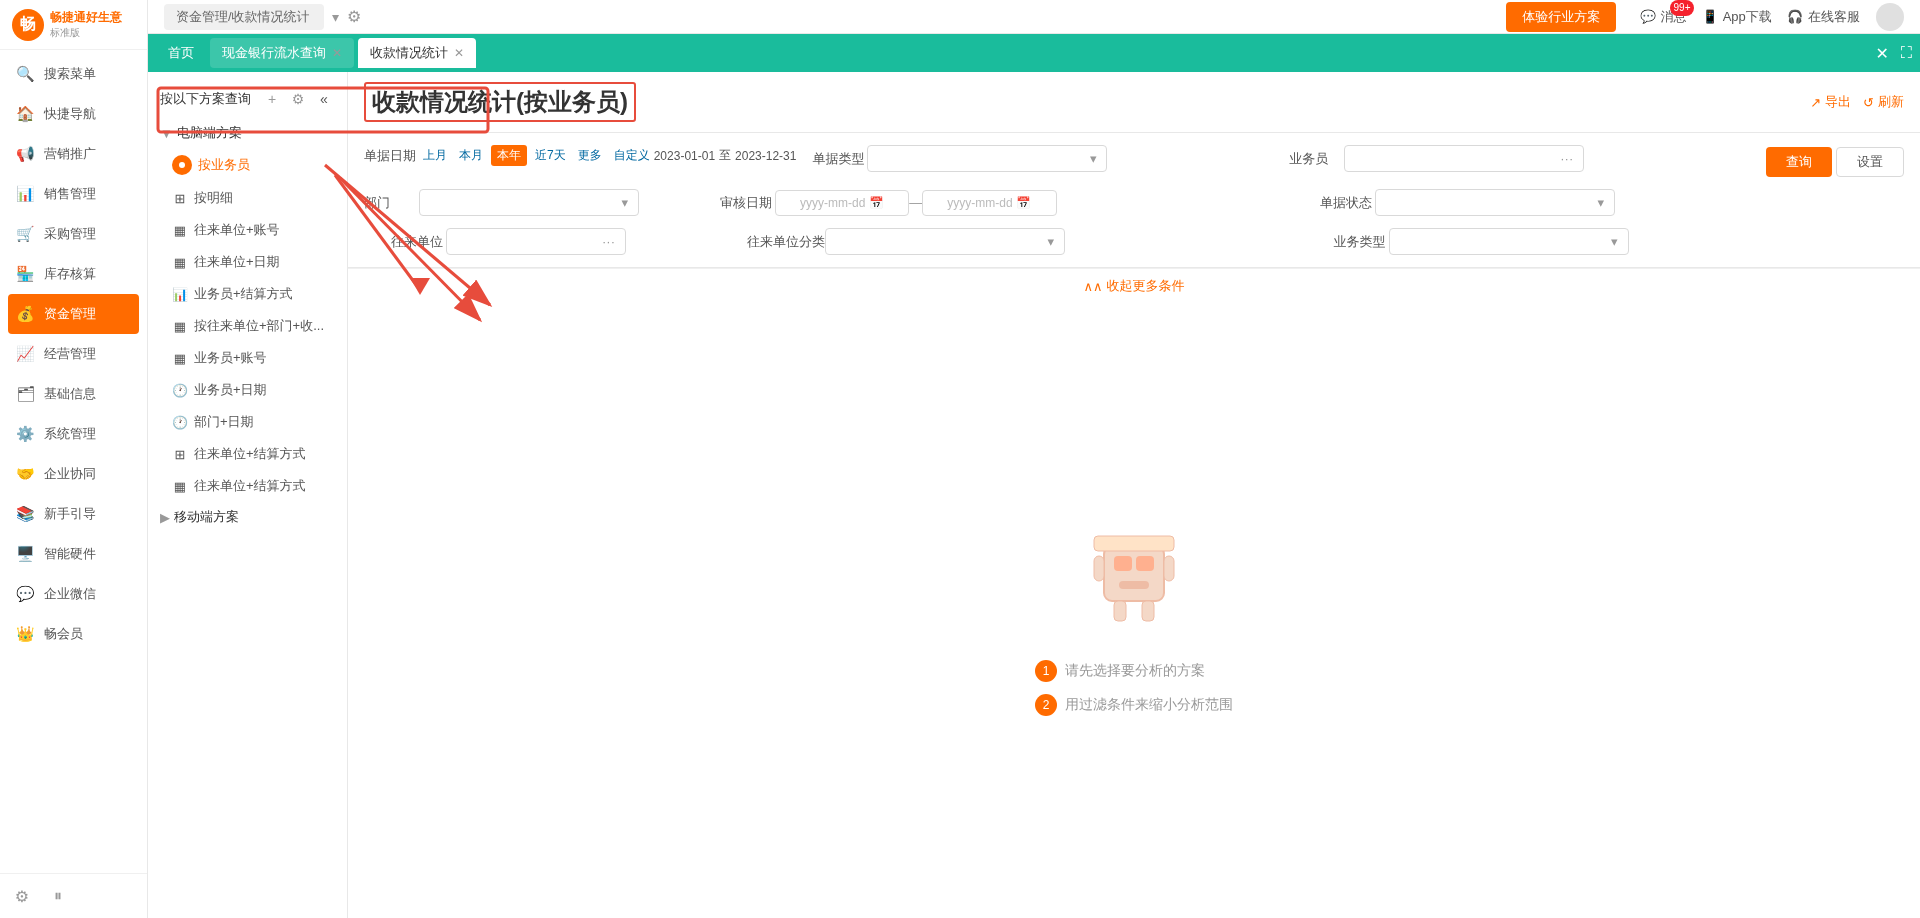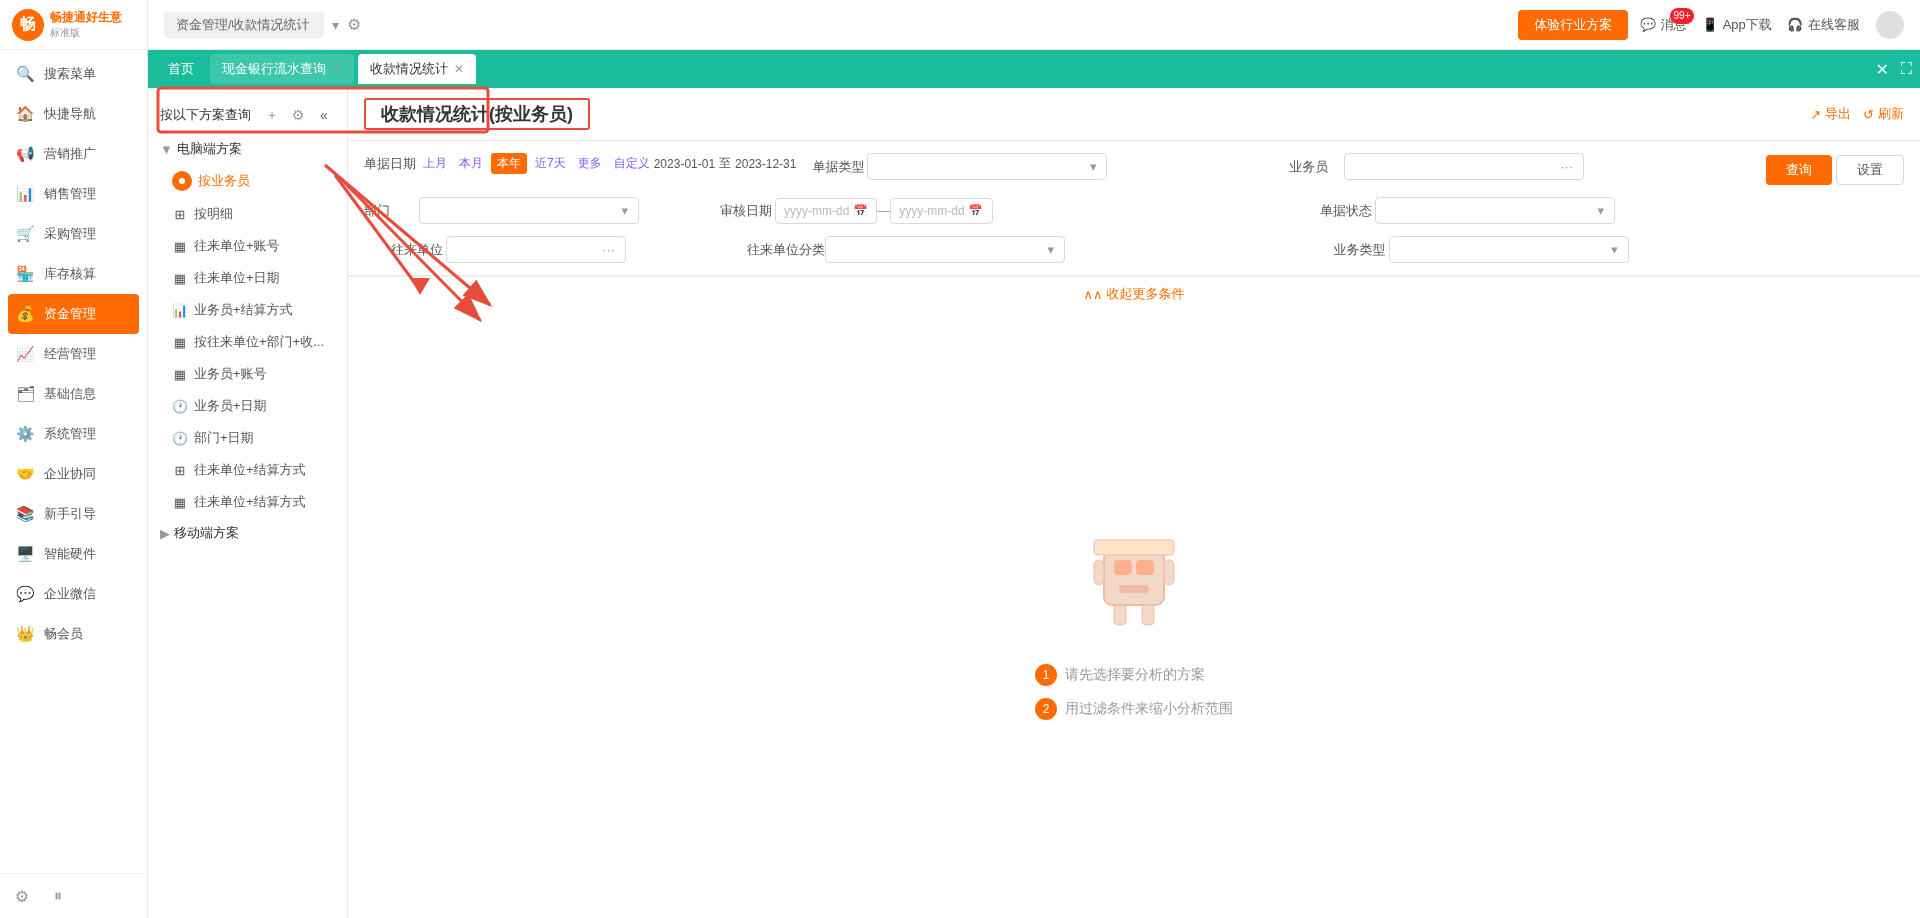--- a/index.html
+++ b/index.html
@@ -13,21 +13,21 @@
     .nav-item { display: flex; align-items: center; padding: 10px 16px; cursor: pointer; color: #555; font-size: 13px; }
     .nav-item.active { background: #ff6b00; color: white; border-radius: 4px; margin: 0 8px; padding: 10px 8px; }
     .nav-item .nav-icon { width: 20px; height: 20px; margin-right: 8px; display: flex; align-items: center; justify-content: center; font-size: 15px; }
     .sidebar-bottom { padding: 8px; display: flex; align-items: center; gap: 8px; border-top: 1px solid #f0f0f0; }
     .sidebar-bottom-btn { width: 28px; height: 28px; display: flex; align-items: center; justify-content: center; cursor: pointer; color: #999; font-size: 16px; }
 
     
     .main { flex: 1; display: flex; flex-direction: column; height: 918px; }
 
     
-    .topbar { height: 50px; background: #fff; display: flex; align-items: center; padding: 0 16px; border-bottom: 1px solid #e8e8e8; gap: 12px; }
+    .topbar { height: 34px; background: #fff; display: flex; align-items: center; padding: 0 16px; border-bottom: 1px solid #e8e8e8; gap: 24px; }
     .topbar-left { display: flex; align-items: center; gap: 8px; flex: 1; }
     .breadcrumb-input { background: #f0f0f0; border-radius: 4px; padding: 4px 12px; font-size: 13px; color: #666; min-width: 160px; }
     .topbar-arrow { color: #999; font-size: 14px; }
     .topbar-gear { color: #999; font-size: 16px; cursor: pointer; }
     .trial-btn { background: #ff6b00; color: white; border: none; border-radius: 4px; padding: 6px 16px; font-size: 13px; cursor: pointer; white-space: nowrap; }
     .topbar-right { display: flex; align-items: center; gap: 16px; }
     .topbar-icon-item { display: flex; align-items: center; gap: 4px; color: #555; font-size: 13px; cursor: pointer; position: relative; }
     .badge-red { background: #f5222d; color: white; font-size: 10px; border-radius: 8px; padding: 0 4px; min-width: 18px; height: 16px; display: flex; align-items: center; justify-content: center; position: absolute; top: -8px; right: -8px; }
     .user-avatar { width: 28px; height: 28px; background: #e0e0e0; border-radius: 50%; }
 
@@ -55,36 +55,36 @@
     .tree-item { display: flex; align-items: center; padding: 7px 12px 7px 24px; font-size: 13px; color: #555; cursor: pointer; gap: 6px; }
     .tree-item.active { color: #ff6b00; }
     .tree-item-icon { width: 16px; height: 16px; display: flex; align-items: center; justify-content: center; font-size: 13px; }
     .tree-item-active-dot { width: 20px; height: 20px; background: #ff6b00; border-radius: 50%; display: flex; align-items: center; justify-content: center; }
 
     
     .right-panel { flex: 1; display: flex; flex-direction: column; background: #f5f5f5; }
 
     
     .page-header { background: white; padding: 10px 16px; display: flex; align-items: center; border-bottom: 1px solid #e8e8e8; }
-    .page-title { font-size: 18px; font-weight: bold; color: #333; border: 2px solid #e74c3c; padding: 2px 15px; border-radius: 3px; }
+    .page-title { font-size: 24px; font-weight: bold; color: #333; border: 2px solid #e74c3c; padding: 2px 6px; border-radius: 3px; }
     .page-header-right { margin-left: auto; display: flex; gap: 12px; }
     .header-action-btn { display: flex; align-items: center; gap: 4px; color: #ff6b00; font-size: 13px; cursor: pointer; }
 
     
     .search-area { background: white; padding: 12px 16px; border-bottom: 1px solid #e8e8e8; }
     .search-field { display: flex; align-items: center; gap: 0; flex: 1; }
     .field-label { color: #555; font-size: 13px; white-space: nowrap; min-width: 55px; }
     .date-shortcuts { display: flex; gap: 4px; align-items: center; }
-    .date-shortcut { color: #8b5cf6; font-size: 12px; cursor: pointer; padding: 2px 4px; }
+    .date-shortcut { color: #0369a1; font-size: 12px; cursor: pointer; padding: 2px 4px; }
     .date-shortcut.active { background: #ff6b00; color: white; border-radius: 3px; padding: 2px 6px; }
     .date-range { display: flex; align-items: center; gap: 4px; color: #555; font-size: 12px; }
     .select-field { border: 1px solid #d9d9d9; border-radius: 4px; padding: 5px 10px; font-size: 13px; color: #555; background: white; display: flex; align-items: center; gap: 4px; min-width: 180px; cursor: pointer; }
     .select-field .chevron { color: #999; margin-left: auto; }
     .select-field-wide { min-width: 240px; }
-    .date-input { border: 1px solid #d9d9d9; border-radius: 4px; padding: 5px 8px; font-size: 12px; color: #bbb; background: white; min-width: 100px; display: flex; align-items: center; gap: 4px; cursor: pointer; }
+    .date-input { border: 1px solid #d9d9d9; border-radius: 4px; padding: 5px 24px; font-size: 12px; color: #bbb; background: white; min-width: 100px; display: flex; align-items: center; gap: 4px; cursor: pointer; }
     .date-input .cal-icon { color: #bbb; }
     .date-sep { color: #999; }
 
     
     .action-btns { display: flex; flex-direction: row; gap: 4px; justify-content: flex-start; padding-top: 2px; }
     .query-btn { background: #ff6b00; color: white; border: none; border-radius: 4px; padding: 6px 20px; font-size: 13px; cursor: pointer; }
     .settings-btn { background: white; color: #555; border: 1px solid #d9d9d9; border-radius: 4px; padding: 5px 20px; font-size: 13px; cursor: pointer; }
 
     
     .collapse-bar { background: white; border-top: 1px solid #f0f0f0; padding: 8px; display: flex; justify-content: center; align-items: center; cursor: pointer; color: #ff6b00; font-size: 13px; gap: 4px; }

